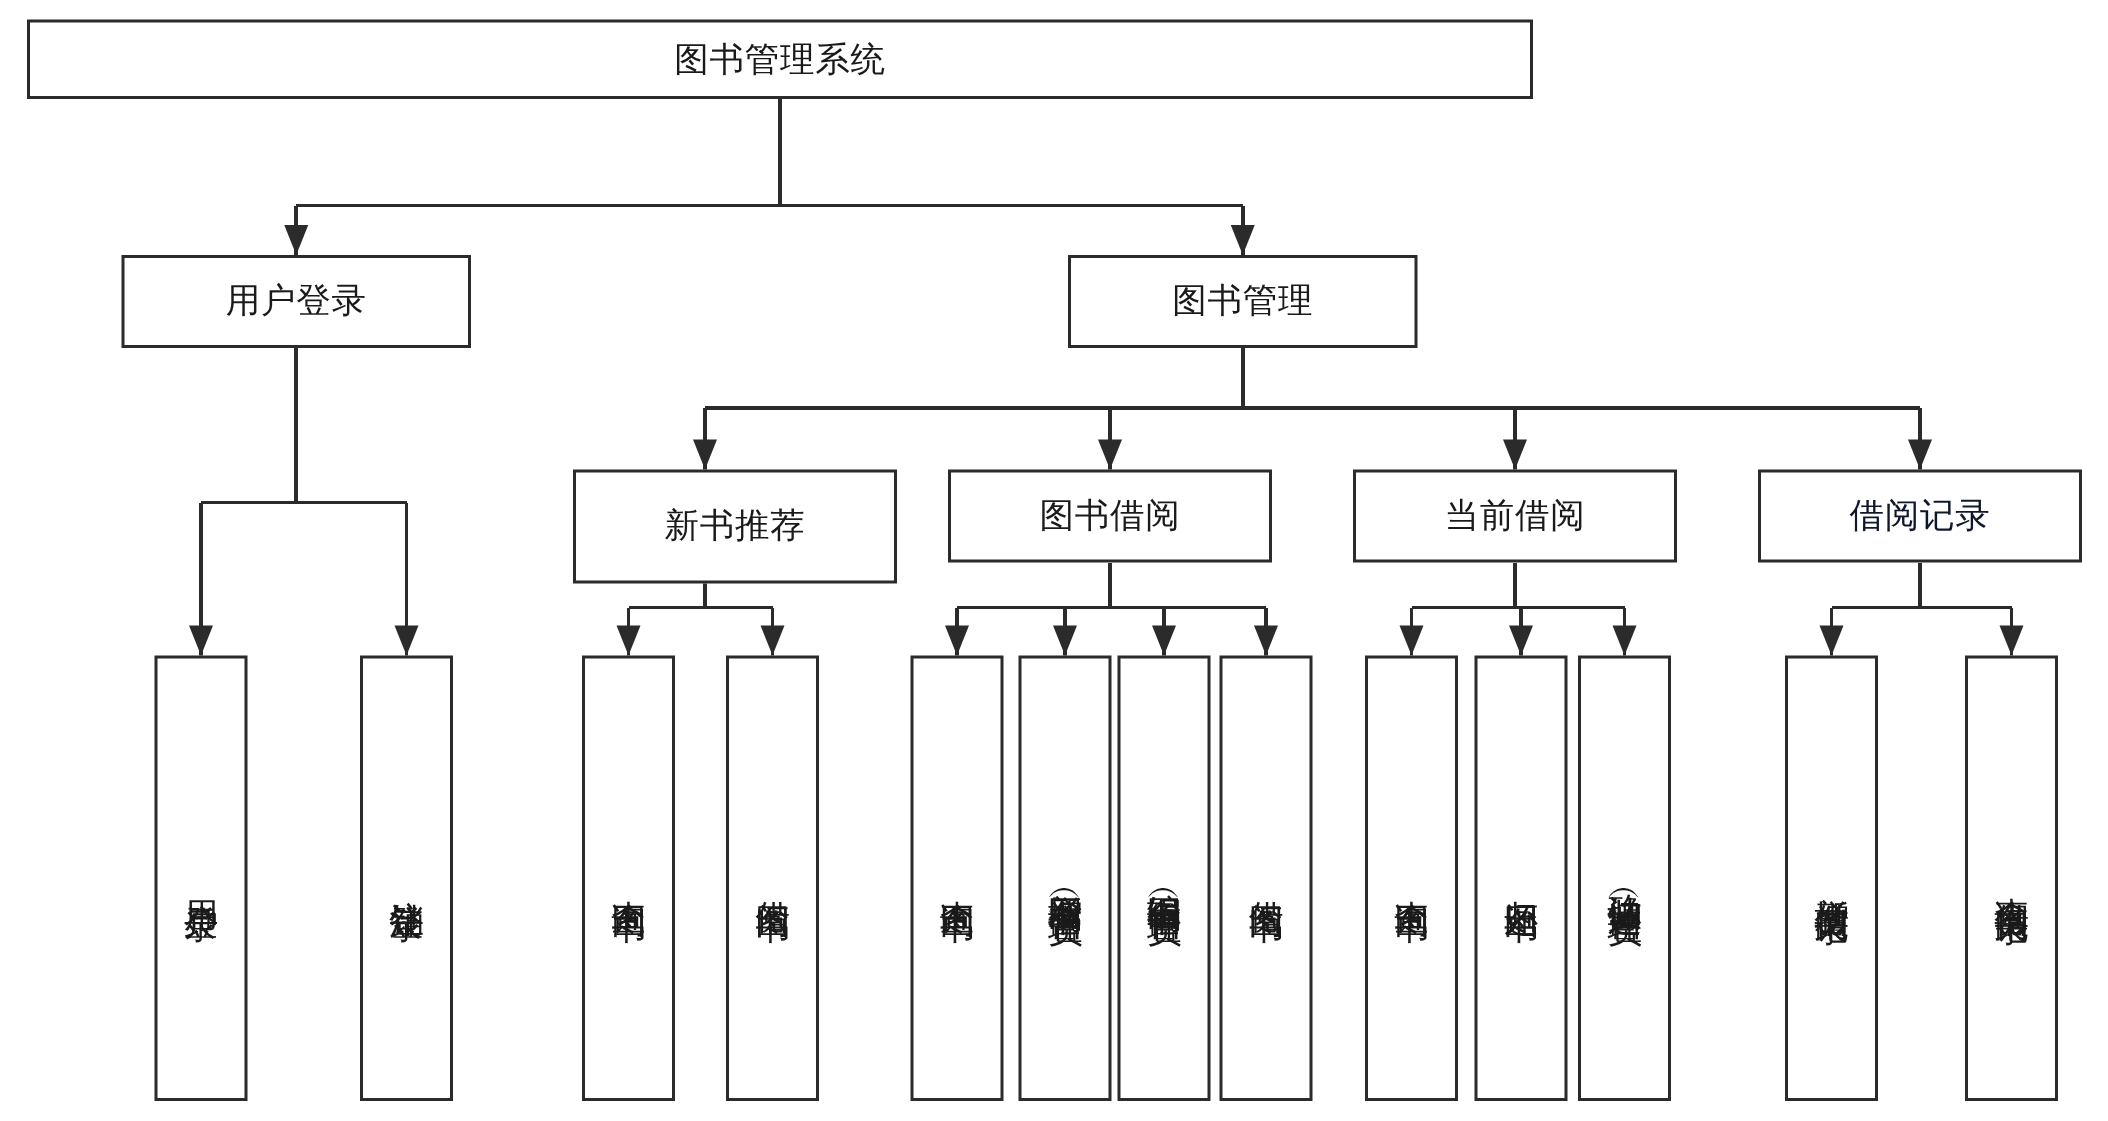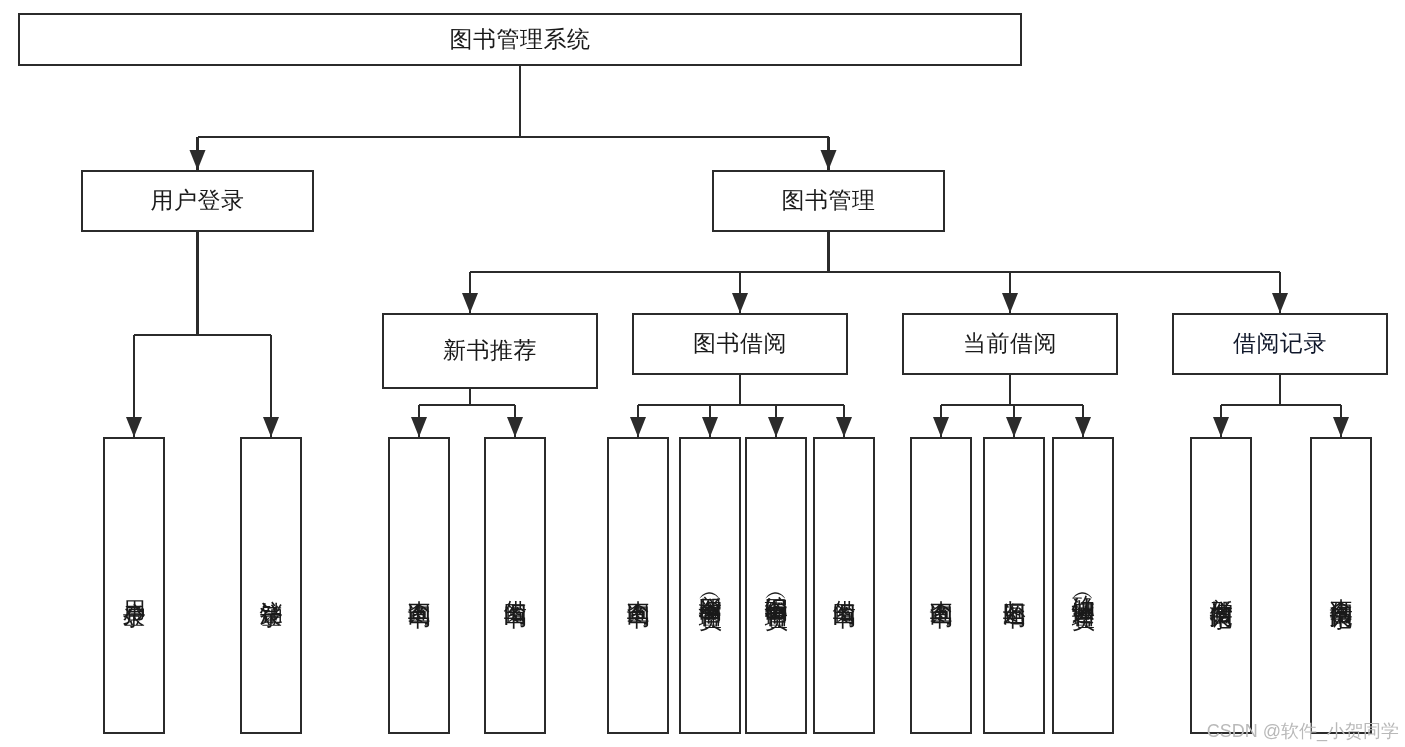--- a/index.html
+++ b/index.html
@@ -183,14 +183,13 @@
       <div class="node vert" style="left: 1052px; top: 437px; width: 62px; height: 297px; border-color: rgb(43, 43, 43); background: rgb(255, 255, 255);">
         <span class="label" style="color: rgb(26, 26, 26);">确认归还（管理员）</span>
       </div>
       <div class="node vert" style="left: 1190px; top: 437px; width: 62px; height: 297px; border-color: rgb(43, 43, 43); background: rgb(255, 255, 255);">
         <span class="label" style="color: rgb(26, 26, 26);">新增借阅记录</span>
       </div>
       <div class="node vert" style="left: 1310px; top: 437px; width: 62px; height: 297px; border-color: rgb(43, 43, 43); background: rgb(255, 255, 255);">
         <span class="label" style="color: rgb(26, 26, 26);">查询借阅记录</span>
       </div>
     </div>
-  <div id="watermark">CSDN @软件_小贺同学</div>
 </div>
 
 </body></html>

